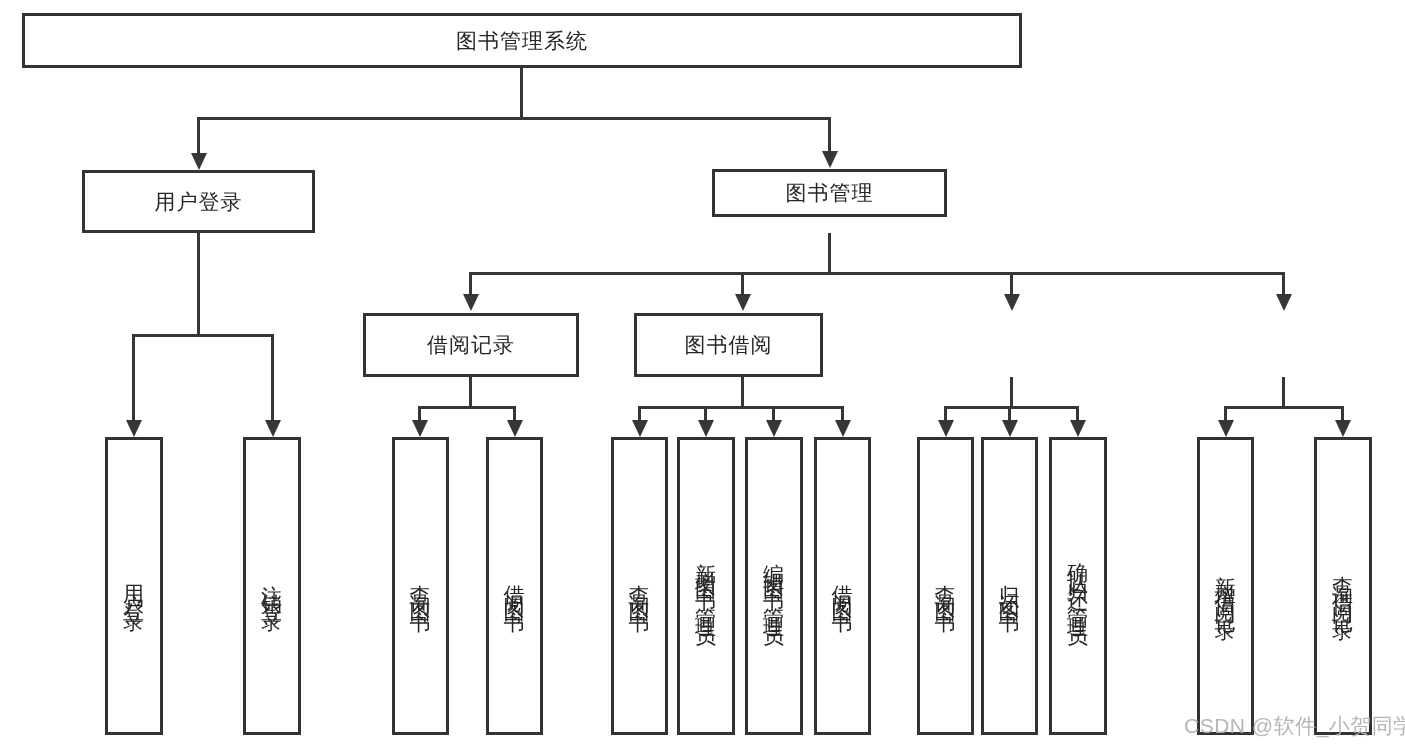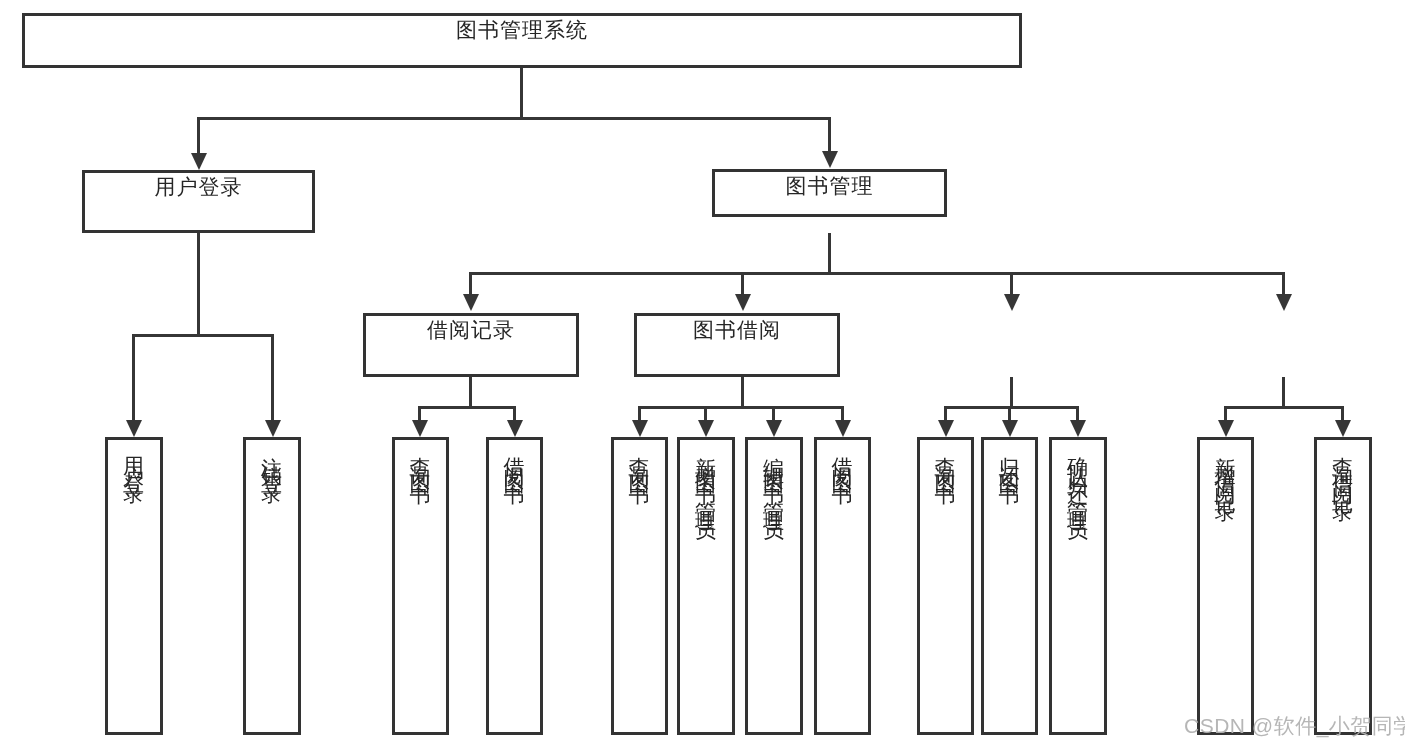--- a/index.html
+++ b/index.html
@@ -2,21 +2,21 @@
 <html><head>
 <meta charset="utf-8">
 <style>
   html,body{margin:0;padding:0;background:#ffffff;}
   .canvas{
     position:relative;width:1405px;height:747px;background:#ffffff;overflow:hidden;
     font-family:"Liberation Sans","DejaVu Sans",sans-serif;color:#262626;
   }
   .box{
     position:absolute;box-sizing:border-box;background:#ffffff;
-    border:3px solid #333333;display:flex;justify-content:center;
+    border:3px solid #333333;display:flex;align-items:center;justify-content:center;
     z-index:2;
   }
   .hbox .label{font-size:21px;letter-spacing:1px;white-space:nowrap;}
   .vbox .vlabel{
     writing-mode:vertical-rl;text-orientation:mixed;
     font-size:21px;letter-spacing:9px;line-height:1;white-space:nowrap;
   }
   .vline{position:absolute;width:3px;background:#363636;z-index:1;}
   .hline{position:absolute;height:3px;background:#363636;z-index:1;}
   .arrow{
@@ -66,21 +66,21 @@
   <div class="vline" style="left:741px;top:272px;height:24px"></div>
   <div class="arrow" style="left:735px;top:294px"></div>
   <div class="vline" style="left:1010px;top:272px;height:24px"></div>
   <div class="arrow" style="left:1004px;top:294px"></div>
   <div class="vline" style="left:1282px;top:272px;height:24px"></div>
   <div class="arrow" style="left:1276px;top:294px"></div>
 
   <div class="box hbox" style="left:363px;top:313px;width:216px;height:64px">
     <span class="label">借阅记录</span>
   </div>
-  <div class="box hbox" style="left:634px;top:313px;width:206px;height:64px">
+  <div class="box hbox" style="left:634px;top:313px;width:189px;height:64px">
     <span class="label">图书借阅</span>
   </div>
 
   <div class="vline" style="left:469px;top:377px;height:32px"></div>
   <div class="hline" style="left:418px;top:406px;width:98px"></div>
   <div class="vline" style="left:418px;top:406px;height:15px"></div>
   <div class="arrow" style="left:412px;top:420px"></div>
   <div class="vline" style="left:513px;top:406px;height:15px"></div>
   <div class="arrow" style="left:507px;top:420px"></div>
 

